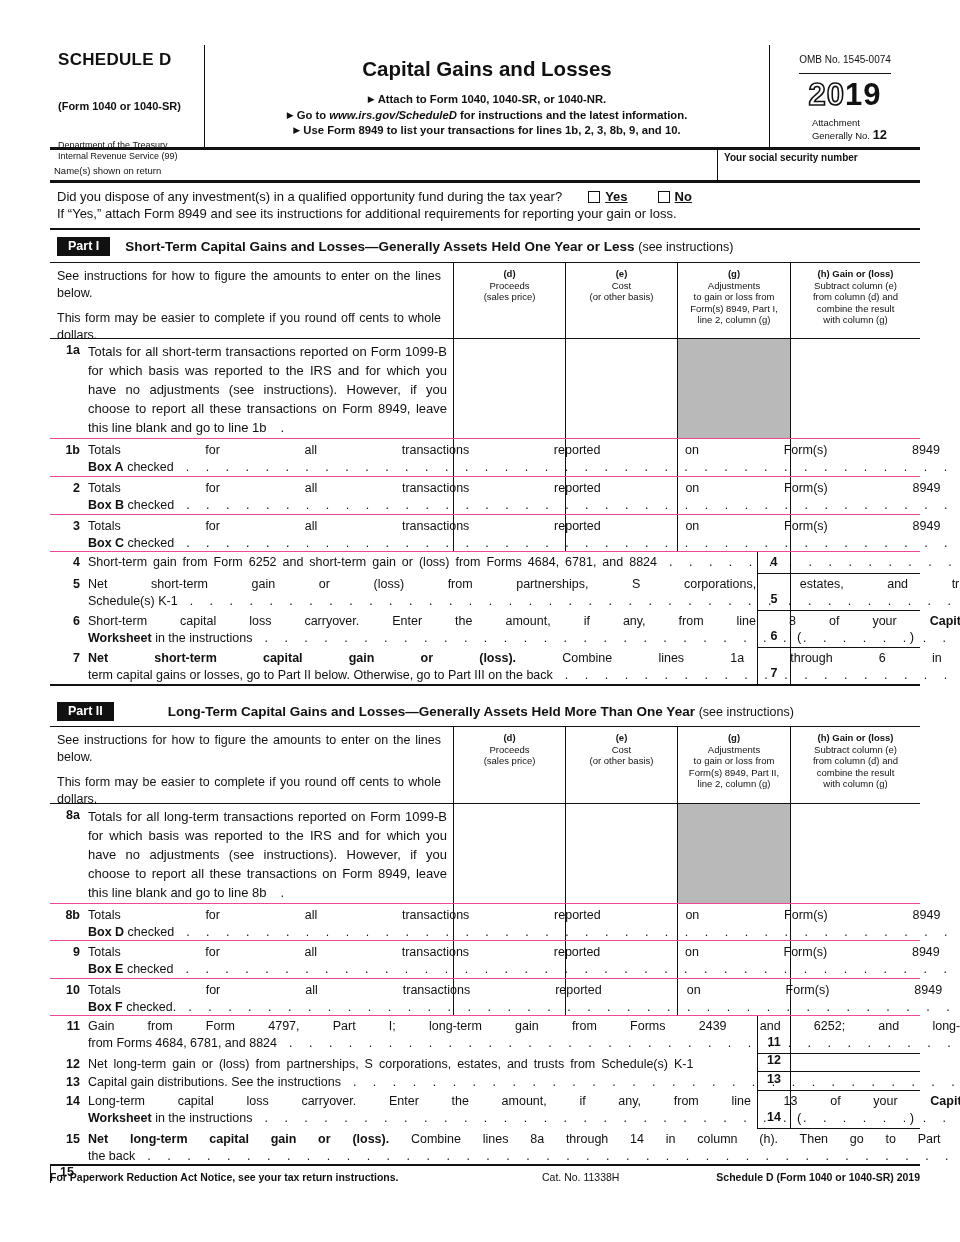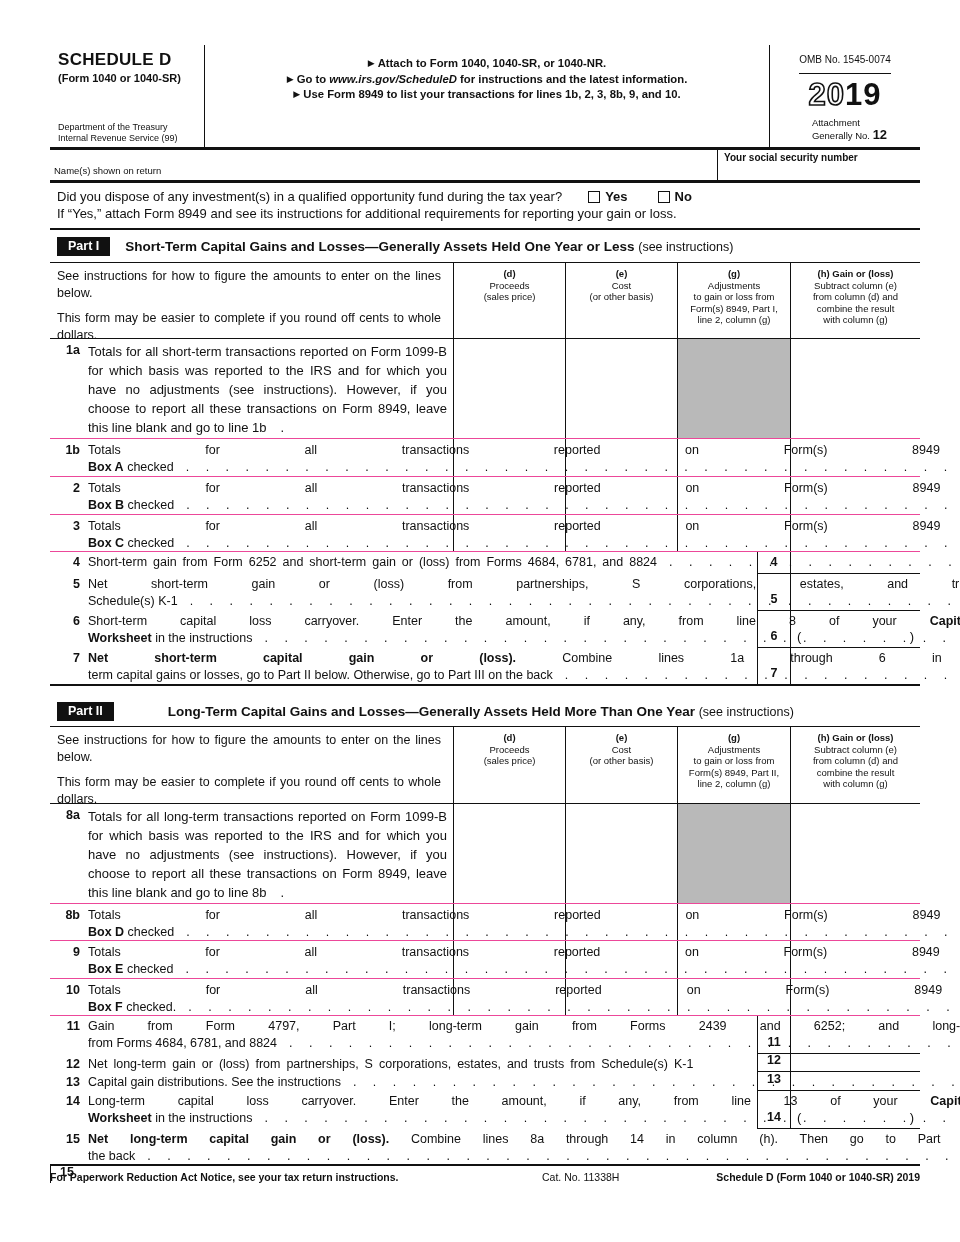--- a/index.html
+++ b/index.html
@@ -3,21 +3,21 @@
 <meta charset="utf-8">
 <style>
   * { margin:0; padding:0; box-sizing:border-box; }
   html,body { background:#e8e8e8; }
   .page { width:960px; height:1242px; background:#ffffff; position:relative;
           font-family:"Liberation Sans","DejaVu Sans",sans-serif; color:#111; }
   .form { position:absolute; left:50px; top:45px; width:870px; }
 
   
   .hdr { display:flex; height:105px; border-bottom:3px solid #111; }
-  .hdr-left { width:155px; border-right:1.5px solid #111; display:flex; flex-direction:column; padding:5px 4px 3px 8px; }
+  .hdr-left { width:155px; border-right:1.5px solid #111; display:flex; flex-direction:column; padding:5px 4px 3px 8px;gap:28px; }
   .sched { font-size:17px; font-weight:bold; letter-spacing:.3px; }
   .formno { font-size:11px; font-weight:bold; margin-top:2px; }
   .dept { margin-top:auto; font-size:9px; line-height:11px; }
   .hdr-center { flex:1; display:flex; flex-direction:column; align-items:center; }
   .title { margin-top:12px; font-size:20.5px; font-weight:bold; }
   .bullets { margin-top:11px; text-align:center; font-size:11.3px; font-weight:bold; line-height:15.5px; }
   .arrow { font-size:9px; vertical-align:1px; margin-right:3px; }
   .em { font-style:italic; }
   .hdr-right { width:151px; border-left:1.5px solid #111; display:flex; flex-direction:column;align-items:center; }
   .omb { height:29px; border-bottom:1px solid #111; font-size:10px; display:flex; align-items:center; justify-content:center; }
@@ -28,21 +28,21 @@
 
   
   .namerow { display:flex; height:33px; border-bottom:3px solid #111; }
   .namecell { flex:1; font-size:9.5px; padding:15px 4px; }
   .ssncell { width:203px; border-left:1px solid #111; font-size:10px; font-weight:bold; padding:2px 0 2px 6px; }
 
   
   .question { border-bottom:2px solid #111; padding:5px 0 6px 7px; font-size:13px; line-height:17px; }
   .qline1 { display:flex; align-items:center; }
   .cb { display:inline-block; width:12px; height:12px; border:1.5px solid #111; margin:0 5px 0 0; }
-  .cbl { font-weight:bold; }
+  .cbl { font-weight:bold;text-decoration:underline; }
   .gap26 { margin-left:26px; } .gap30 { margin-left:30px; }
 
   
   .parthead { display:flex; align-items:center; padding:7px 0 6px 7px; }
   .badge { background:#111; color:#fff; font-weight:bold; font-size:12.5px; padding:2px 11px 3px; }
   .ptitle { margin-left:15px; font-size:13.5px; font-weight:bold; }
   .psee { font-weight:normal; font-size:12.5px; }
 
   
   .tbl { border-top:1px solid #111; border-bottom:2.5px solid #111; }
@@ -94,20 +94,21 @@
   <div class="hdr">
     <div class="hdr-left">
       <div class="sched">SCHEDULE D</div>
       <div class="formno">(Form 1040 or 1040-SR)</div>
       <div class="dept">
         <div>Department of the Treasury</div>
         <div>Internal Revenue Service (99)</div>
       </div>
     </div>
     <div class="hdr-center">
+      <div class="title">Capital Gains and Losses</div>
       <div class="bullets">
         <div><span class="arrow">▶</span><span>Attach to Form 1040, 1040-SR, or 1040-NR.</span></div>
         <div><span class="arrow">▶</span><span>Go to </span><span class="em">www.irs.gov/ScheduleD</span><span> for instructions and the latest information.</span></div>
         <div><span class="arrow">▶</span><span>Use Form 8949 to list your transactions for lines 1b, 2, 3, 8b, 9, and 10.</span></div>
       </div>
     </div>
     <div class="hdr-right">
       <div class="omb">OMB No. 1545-0074</div>
       <div class="year">
         <span class="y-outline">20</span>

